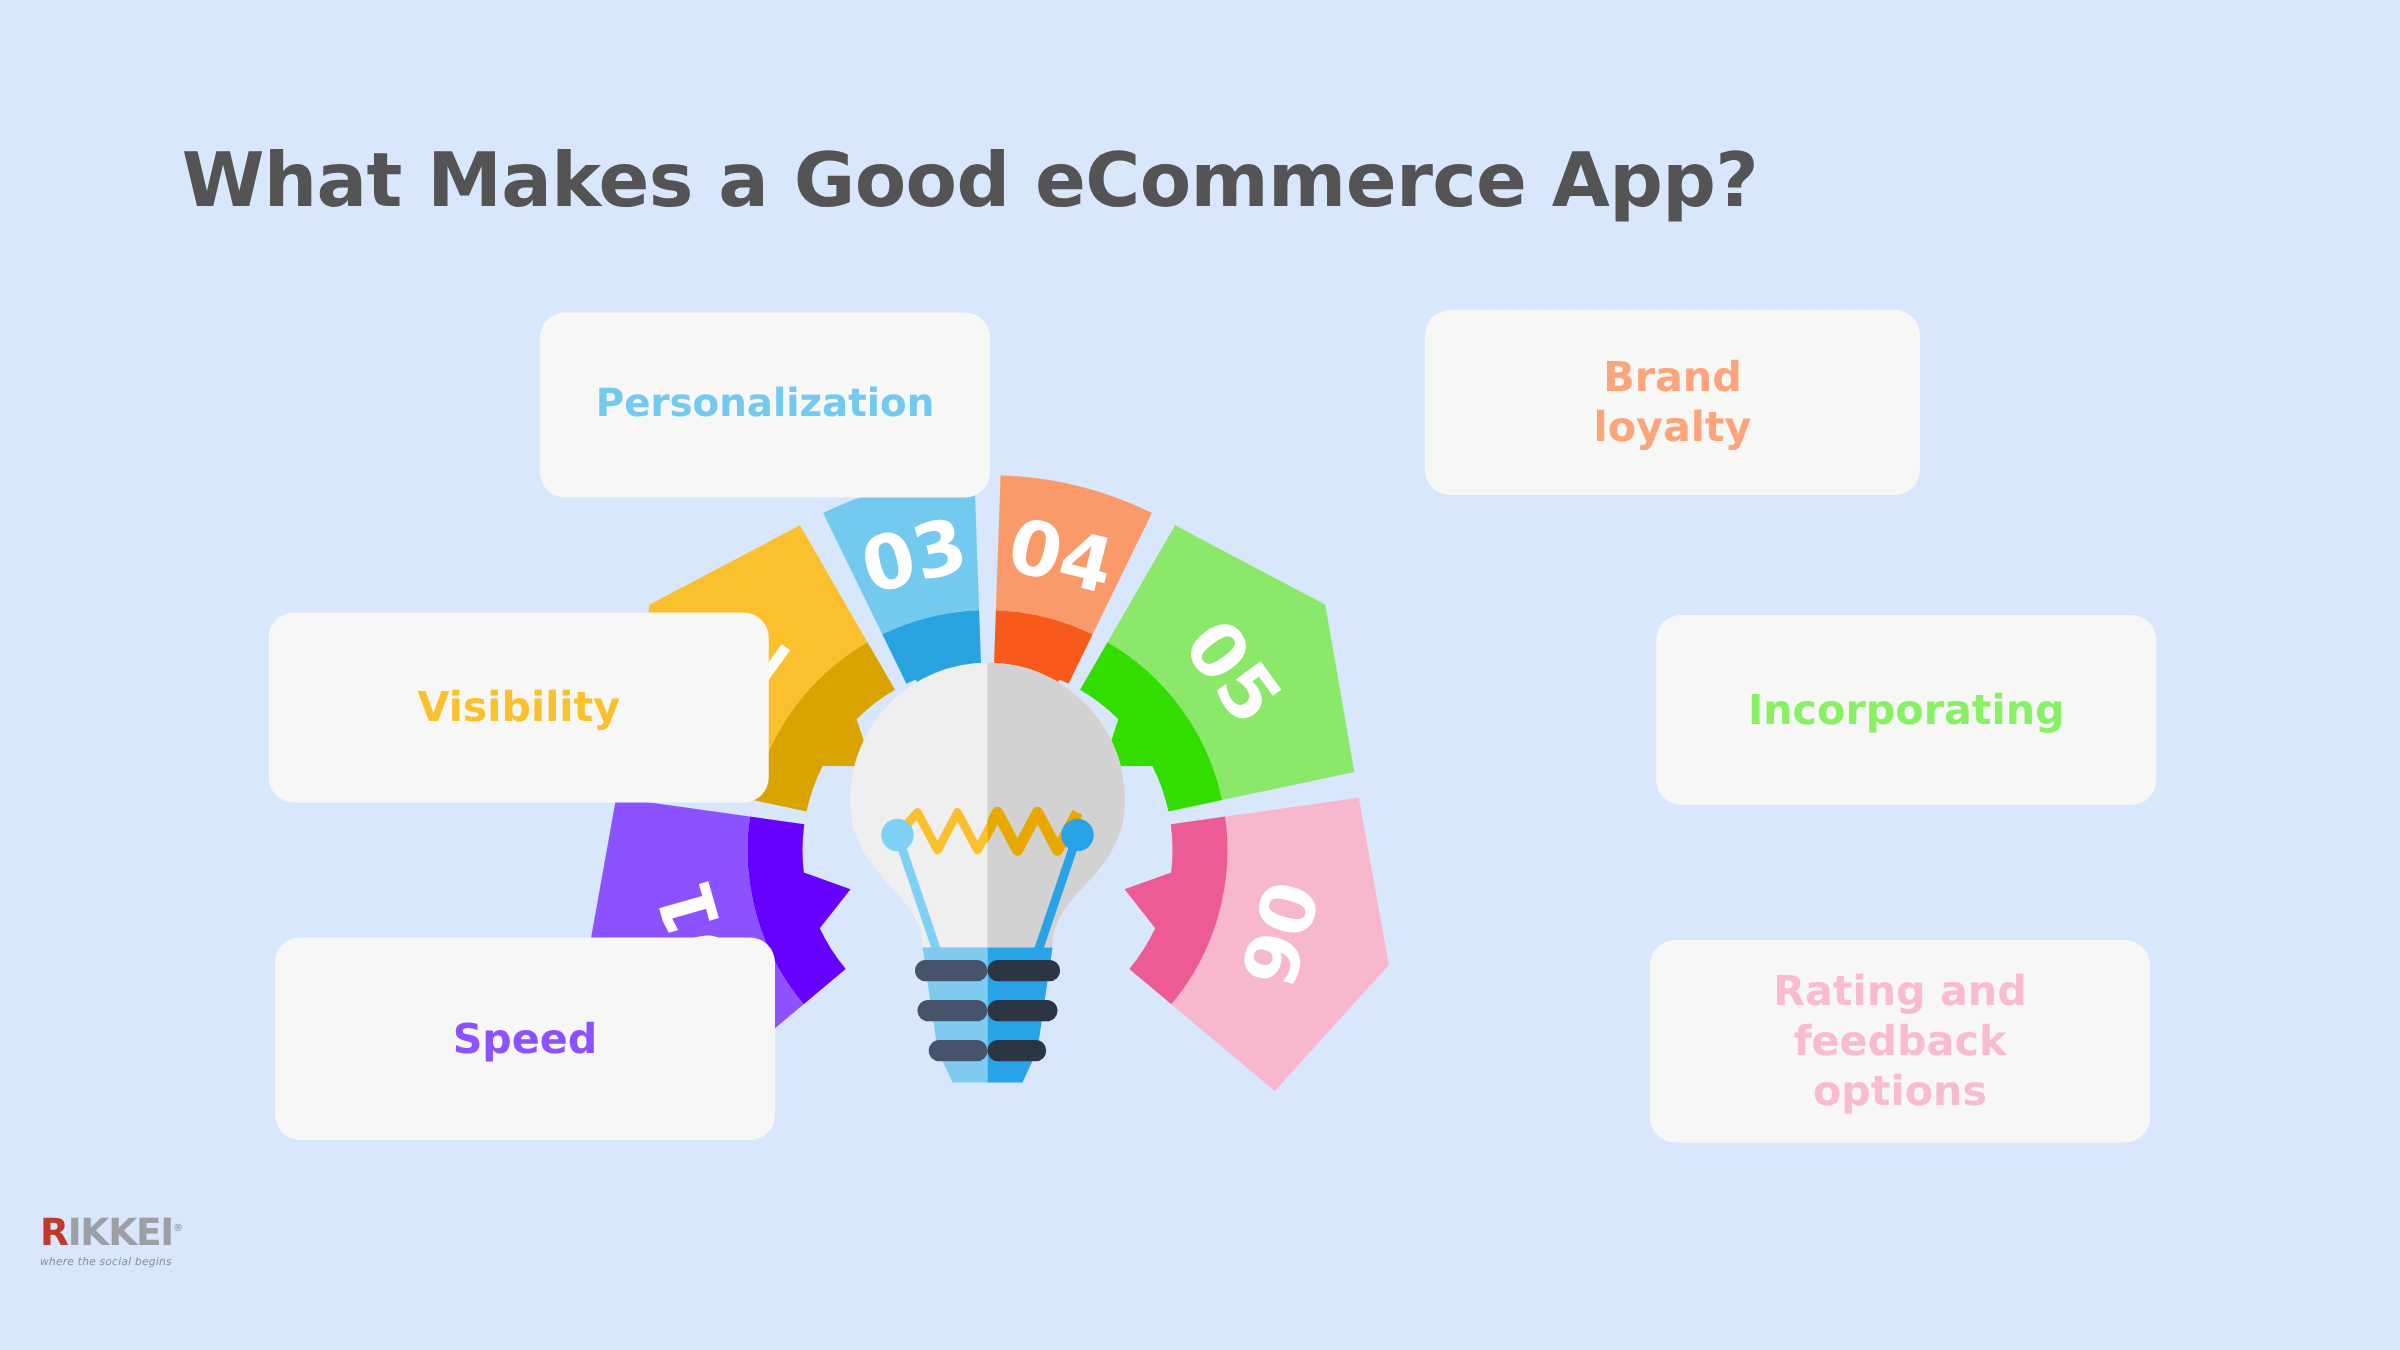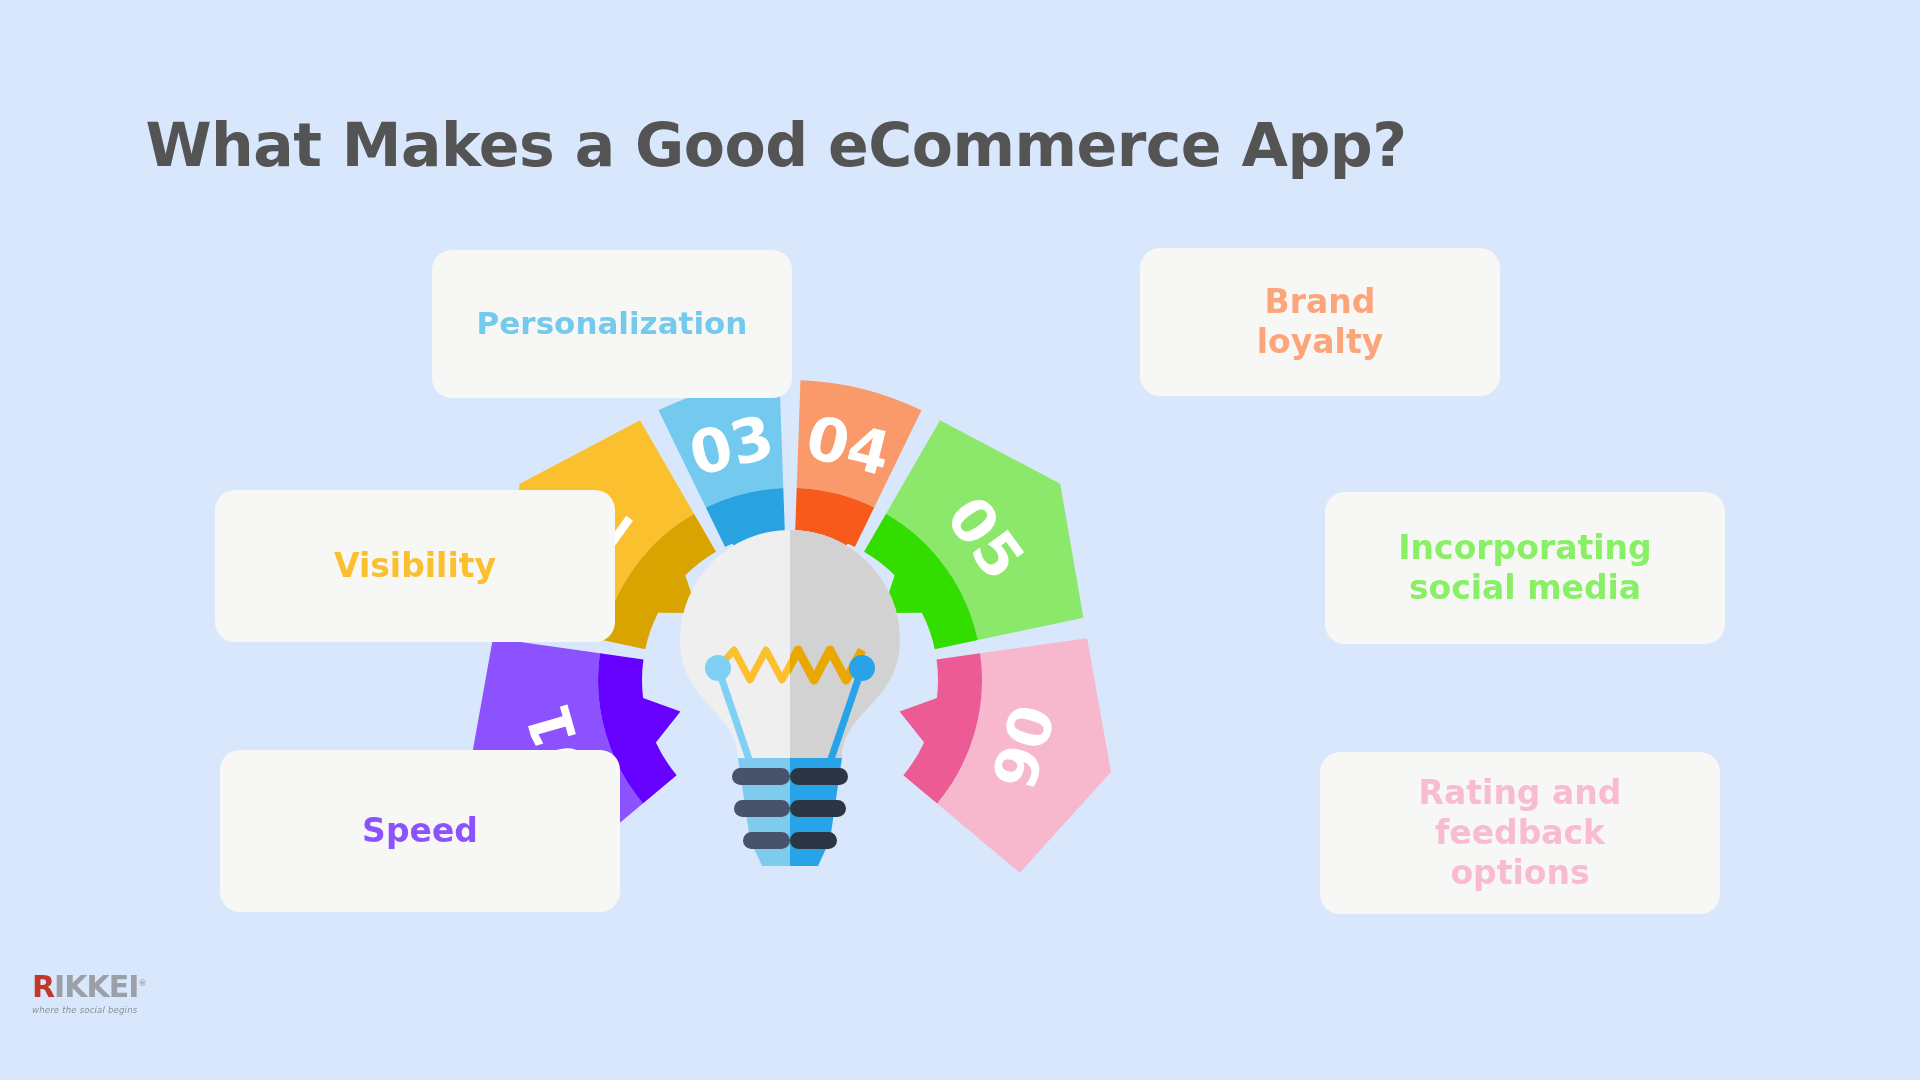--- a/index.html
+++ b/index.html
@@ -31,21 +31,21 @@
     font-weight:bold;
     line-height:1.22;
     box-sizing:border-box;
     padding:10px 18px;
   }
   .card span{display:block;}
 
   #card-personalization{left:432px;top:250px;width:360px;height:148px;font-size:31px;color:#74C9EE;}
   #card-visibility     {left:215px;top:490px;width:400px;height:152px;font-size:33px;color:#FBC02D;}
   #card-speed          {left:220px;top:750px;width:400px;height:162px;font-size:33px;color:#8C52FF;}
-  #card-brand          {left:1140px;top:248px;width:360px;height:148px;font-size:33px;color:#FCA47A;}
+  #card-brand          {left:1140px;top:248px;width:396px;height:148px;font-size:33px;color:#FCA47A;}
   #card-social         {left:1325px;top:492px;width:400px;height:152px;font-size:33px;color:#88F065;}
   #card-rating         {left:1320px;top:752px;width:400px;height:162px;font-size:33px;color:#F8BBD0;}
 
   
   #diagram-svg{position:absolute;left:0;top:0;width:1920px;height:1080px;}
   .seg-num{
     fill:#FFFFFF;font-size:60px;font-weight:bold;
     font-family:"DejaVu Sans", sans-serif;
     text-anchor:middle;dominant-baseline:central;
   }
@@ -151,21 +151,20 @@
   <div class="card" id="card-brand">
     <div>
       <span style="display: block;">Brand</span>
       <span style="display: block;">loyalty</span>
     </div>
   </div>
 
   <div class="card" id="card-social">
     <div>
       <span style="display: block;">Incorporating</span>
-      <span style="display: block;">social media</span>
     </div>
   </div>
 
   <div class="card" id="card-rating">
     <div>
       <span style="display: block;">Rating and</span>
       <span style="display: block;">feedback</span>
       <span style="display: block;">options</span>
     </div>
   </div>

